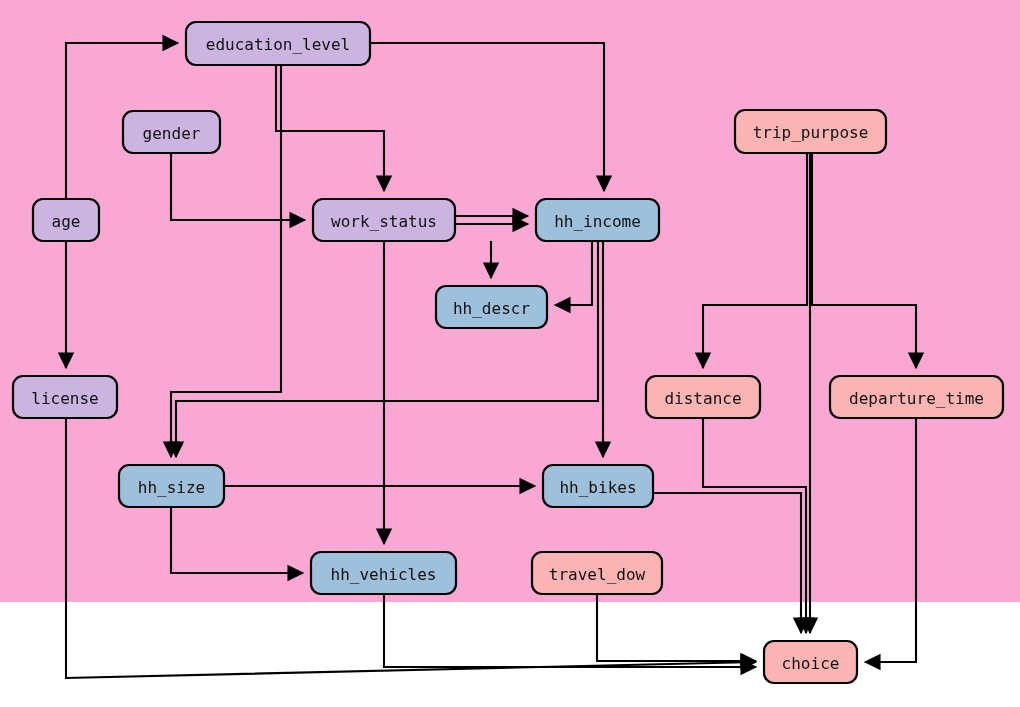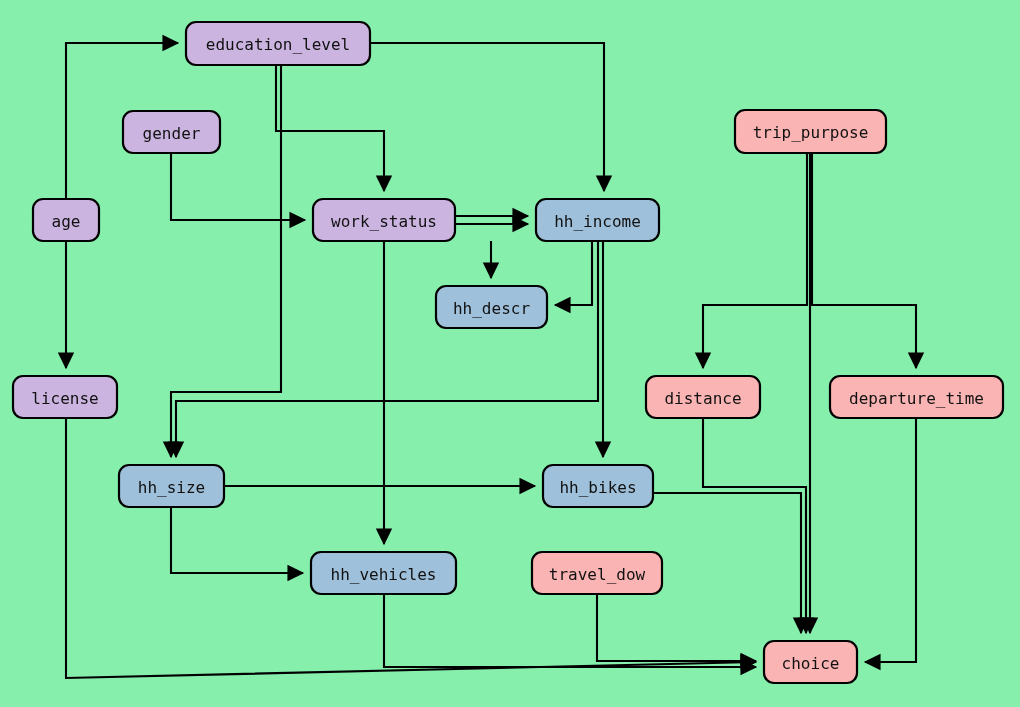--- a/index.html
+++ b/index.html
@@ -9,22 +9,22 @@
   }
   body {
     width: 1020px;
     height: 707px;
     font-family: "DejaVu Sans Mono", "Liberation Mono", monospace;
     overflow: hidden;
   }
   #diagram-root {
     position: relative;
     width: 1020px;
-    height: 707px;
-    background: #86efac;
+    height: 602px;
+    background: #f9a8d4;
   }
   svg#graph-svg {
     position: absolute;
     top: 0;
     left: 0;
     width: 1020px;
     height: 707px;
     display: block;
   }
   .node-rect {

